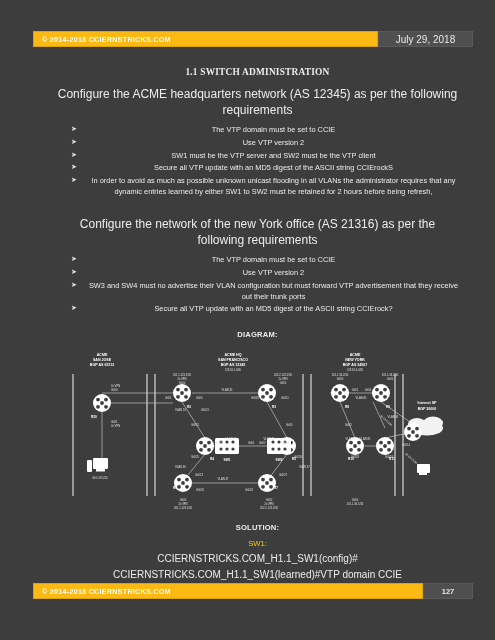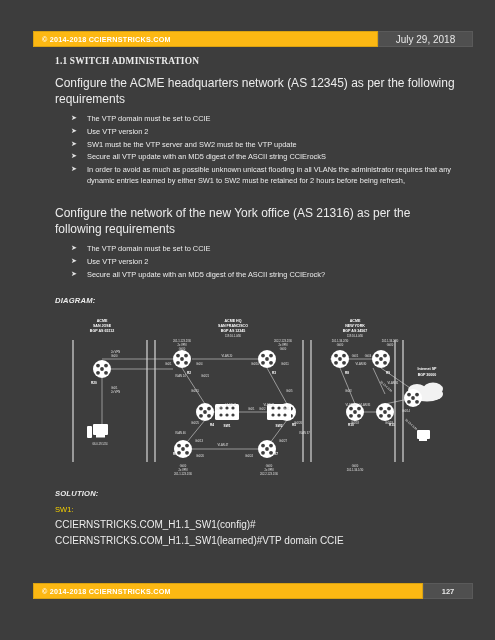--- a/index.html
+++ b/index.html
@@ -28,37 +28,37 @@
     border:1px solid #5a5a5a;
   }
   #header-bar { top:31px; }
   #header-bar .bar-yellow { flex:0 0 345px; }
   #header-bar .bar-grey   { flex:1 1 auto; }
   #footer-bar { top:583px; }
   #footer-bar .bar-yellow { flex:0 0 390px; }
   #footer-bar .bar-grey   { flex:1 1 auto; font-weight:bold; font-size:7.5px; }
 
   
-  .content { position:absolute; left:55px; right:35px; top:56px; }
+  .content { position:absolute; left:55px; right:35px; top:67px;text-align:center; }
   h1.sect-title {
     font-size:9.4px; font-weight:bold; margin:0 0 9px 0;
     font-family:"Liberation Serif", serif; letter-spacing:.2px;
   }
   p.lead { font-size:12px; margin:0 0 6px 0; line-height:1.35; }
   ul.reqs { list-style:none; margin:0 0 6px 0; padding:0; }
   ul.reqs li {
     font-size:7.4px; line-height:1.5; position:relative;
     padding-left:32px; margin-bottom:1.5px;
   }
   ul.reqs li .arrow {
     position:absolute; left:16px; top:0; font-size:7px; color:#e4e4e4;
   }
   .spacer-block { height:13px; }
 
-  .label-bold { font-size:7.6px; font-weight:bold; margin:0; letter-spacing:.2px;font-style:italic; }
+  .label-bold { font-size:7.6px; font-weight:bold; margin:0; letter-spacing:.2px; }
   .sw-label { font-size:7.6px; font-weight:normal; color:#f5d000; margin:0 0 5px 0; }
   .cli-line { font-size:10px; margin:0 0 5px 0; }
 
   
   .diagram-wrap { position:relative; width:100%; height:175px; margin-top:7px; }
   .diagram-wrap svg { display:block; width:100%; height:100%; }
   .dgm-title { font:bold 3.6px "Liberation Sans", sans-serif; fill:#ffffff; }
   .dgm-lbl   { font:2.7px "Liberation Sans", sans-serif; fill:#e2e2e2; }
   .dgm-node  { font:bold 3.2px "Liberation Sans", sans-serif; fill:#ffffff; }
   .ln { stroke:#d6d6d6; stroke-width:.6; fill:none; }
@@ -76,32 +76,33 @@
 
   <div class="content">
 
     <h1 class="sect-title">1.1 SWITCH ADMINISTRATION</h1>
 
     <p class="lead">Configure the ACME headquarters network (AS 12345) as per the following requirements</p>
 
     <ul class="reqs">
       <li><span class="arrow">➤</span><span>The VTP domain must be set to CCIE</span></li>
       <li><span class="arrow">➤</span><span>Use VTP version 2</span></li>
-      <li><span class="arrow">➤</span><span>SW1 must be the VTP server and SW2 must be the VTP update</span></li>
+      <li><span class="arrow">➤</span><span>SW1 must be the VTP server and SW2 must be the VTP client</span></li>
       <li><span class="arrow">➤</span><span>Secure all VTP update with an MD5 digest of the ASCII string CCIErockS</span></li>
       <li><span class="arrow">➤</span><span>In order to avoid as much as possible unknown unicast flooding in all VLANs the administrator requires  that any dynamic entries learned by either SW1 to SW2 must be retained for 2 hours before being refresh,</span></li>
     </ul>
 
     <div class="spacer-block"></div>
 
     <p class="lead">Configure the network of the new York office (AS 21316) as per the following requirements</p>
 
     <ul class="reqs">
       <li><span class="arrow">➤</span><span>The VTP domain must be set to CCIE</span></li>
       <li><span class="arrow">➤</span><span> Use VTP version 2</span></li>
+      <li><span class="arrow">➤</span><span>SW3 and SW4 must no advertise their VLAN configuration but must forward VTP advertisement that they receive out their trunk ports</span></li>
       <li><span class="arrow">➤</span><span>Secure all VTP update with an MD5 digest of the ASCII string CCIErock?</span></li>
     </ul>
 
     <div style="height:10px"></div>
 
     <p class="label-bold">DIAGRAM:</p>
 
     <div class="diagram-wrap">
       <svg viewBox="0 0 405 175" preserveAspectRatio="xMidYMid meet">
         <defs>

